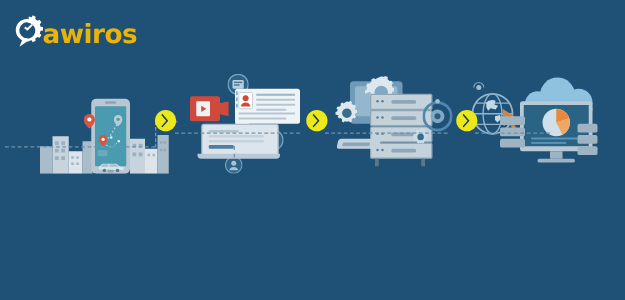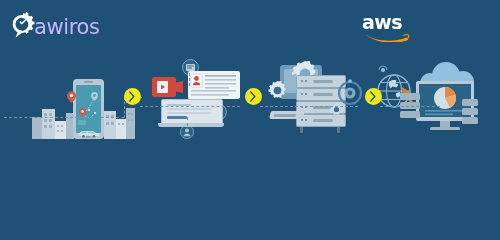--- a/index.html
+++ b/index.html
@@ -10,21 +10,21 @@
   }
   #banner{
     position:relative;width:500px;height:139px;
     background:#1f5076;overflow:hidden;
   }
   
   #awiros-logo{position:absolute;left:8px;top:9px;width:150px;height:36px;}
   #awiros-gear{position:absolute;left:0;top:2px;width:30px;height:30px;}
   #awiros-word{
     position:absolute;left:26px;top:6px;
-    font-size:21px;font-weight:normal;color:#c4b5fd;
+    font-size:21px;font-weight:bold;color:#eab308;
     letter-spacing:-0.4px;font-family:"DejaVu Sans",sans-serif;text-align:center;
   }
   #aws-logo{position:absolute;left:362px;top:11px;width:58px;height:30px;}
   #aws-word{
     position:absolute;left:0;top:0;font-size:19px;font-weight:bold;
     color:#ffffff;letter-spacing:-0.5px;font-family:"DejaVu Sans",sans-serif;
   }
   #aws-smile{position:absolute;left:1px;top:18px;width:52px;height:13px;}
   #intel-logo{position:absolute;left:434px;top:13px;width:60px;height:26px;}
   #intel-word{
@@ -83,27 +83,20 @@
     <svg id="awiros-gear" viewBox="0 0 30 30">
       <path fill="#ffffff" d="M15 2.2l2.3.5.9-1.6 2.3 1.3-.3 1.8 1.8 1.3 1.7-.8 1.4 2.3-1.3 1.3.7 2.1 1.9.2v2.7l-1.9.3-.7 2.1 1.3 1.3-1.4 2.3-1.7-.8-1.8 1.3.3 1.8-2.3 1.3-.9-1.6-2.3.5-.8-1.7 1.6-.5 1.9-1 1.5-1.6.9-2.1.1-2.2-.7-2.1-1.4-1.8-1.9-1.2-2-.5.8-1.7z"></path>
       <path fill="#ffffff" d="M13.6 4.1a9 9 0 1 0 1.9 17.8l-1.4-2.3a6.4 6.4 0 1 1 1.3-12.6l1.1-2.5a9 9 0 0 0-2.9-.4z"></path>
       <path fill="#ffffff" d="M10.2 19.6l-2.6 6.8 6.1-4.3-3.5-2.5z"></path>
       <circle cx="14.2" cy="12.8" r="2.6" fill="#1f5076"></circle>
       <path fill="#ffffff" d="M11.4 11.5l2.5 2.1 4.4-4.4-1-1-3.5 3.2-1.6-1.3-.8 1.4z"></path>
     </svg>
     <span id="awiros-word">awiros</span>
   </div>
 
-  <div id="aws-logo">
-    <span id="aws-word">aws</span>
-    <svg id="aws-smile" viewBox="0 0 52 13">
-      <path d="M2 5.2c8.4 6 26.5 9.3 41.6 3.3l1.7 2.2C31.5 17 12 13.5 2 5.2z" fill="#ff9900"></path>
-      <path d="M45.6 6.6c-1.5-.7-4.5-.3-5.9.1-.4.1-.5-.2-.1-.5 2.3-1.4 6-1 6.5-.5.4.5-.1 4.2-2.3 6-.3.3-.7.1-.5-.3.6-1.3 1.8-4.1 2.3-4.8z" fill="#ff9900"></path>
-    </svg>
-  </div>
 
 
   <div id="flow">
 
     <div class="dash" style="left:4px;top:65px;width:120px;"></div>
     <div class="dash" style="left:140px;top:54px;width:100px;"></div>
     <div class="dash" style="left:260px;top:54px;width:98px;"></div>
     <div class="dash" style="left:380px;top:54px;width:60px;"></div>
     <div class="dashv" style="left:124px;top:45px;height:21px;"></div>
     <div class="dash" style="left:124px;top:45px;width:18px;"></div>

